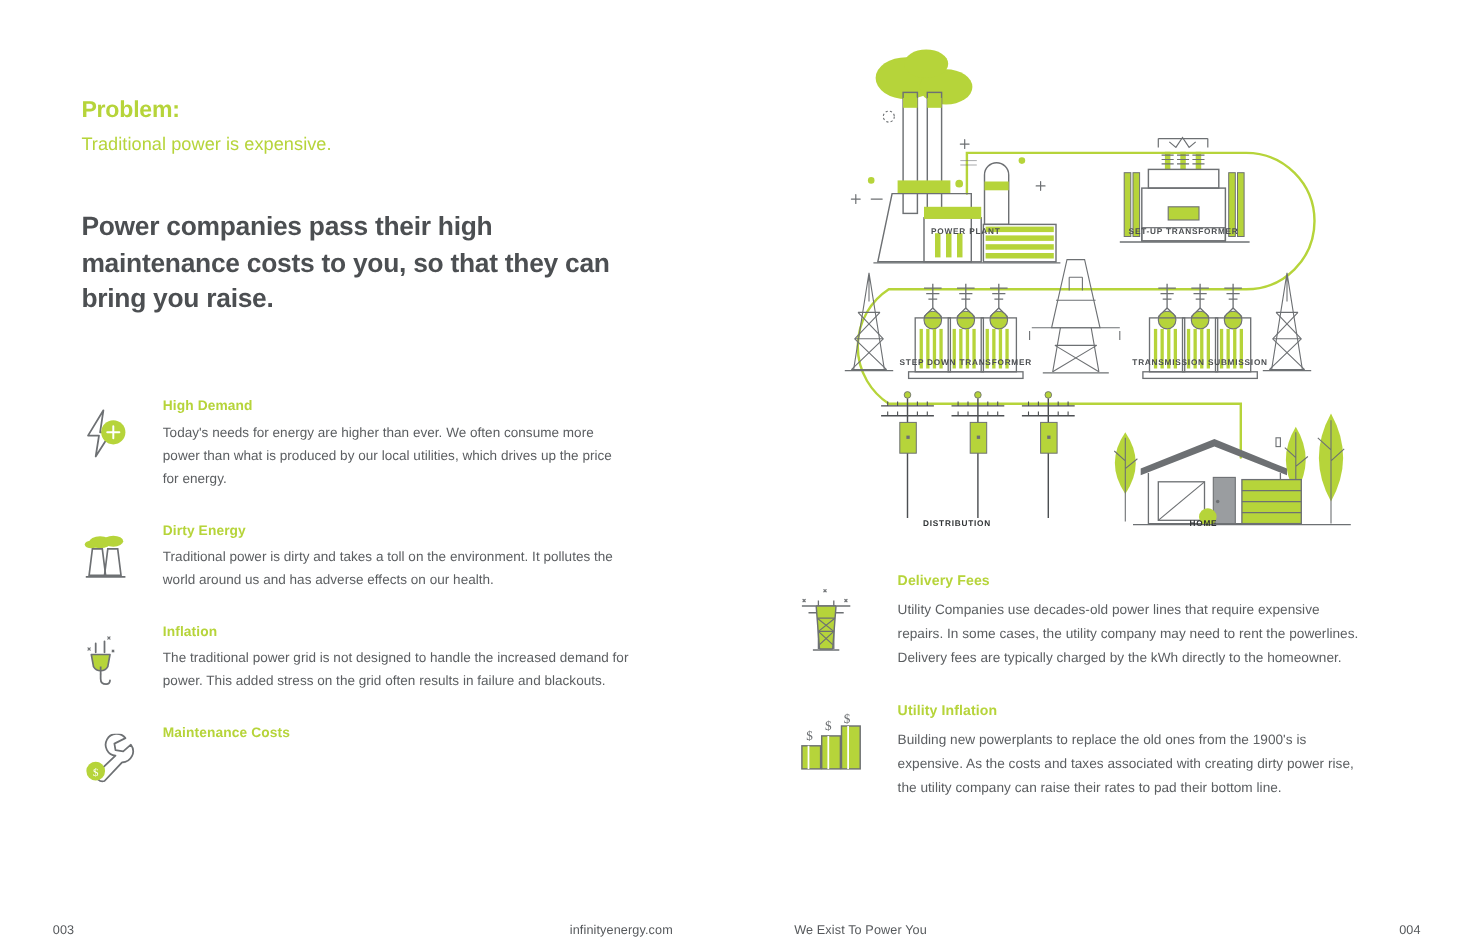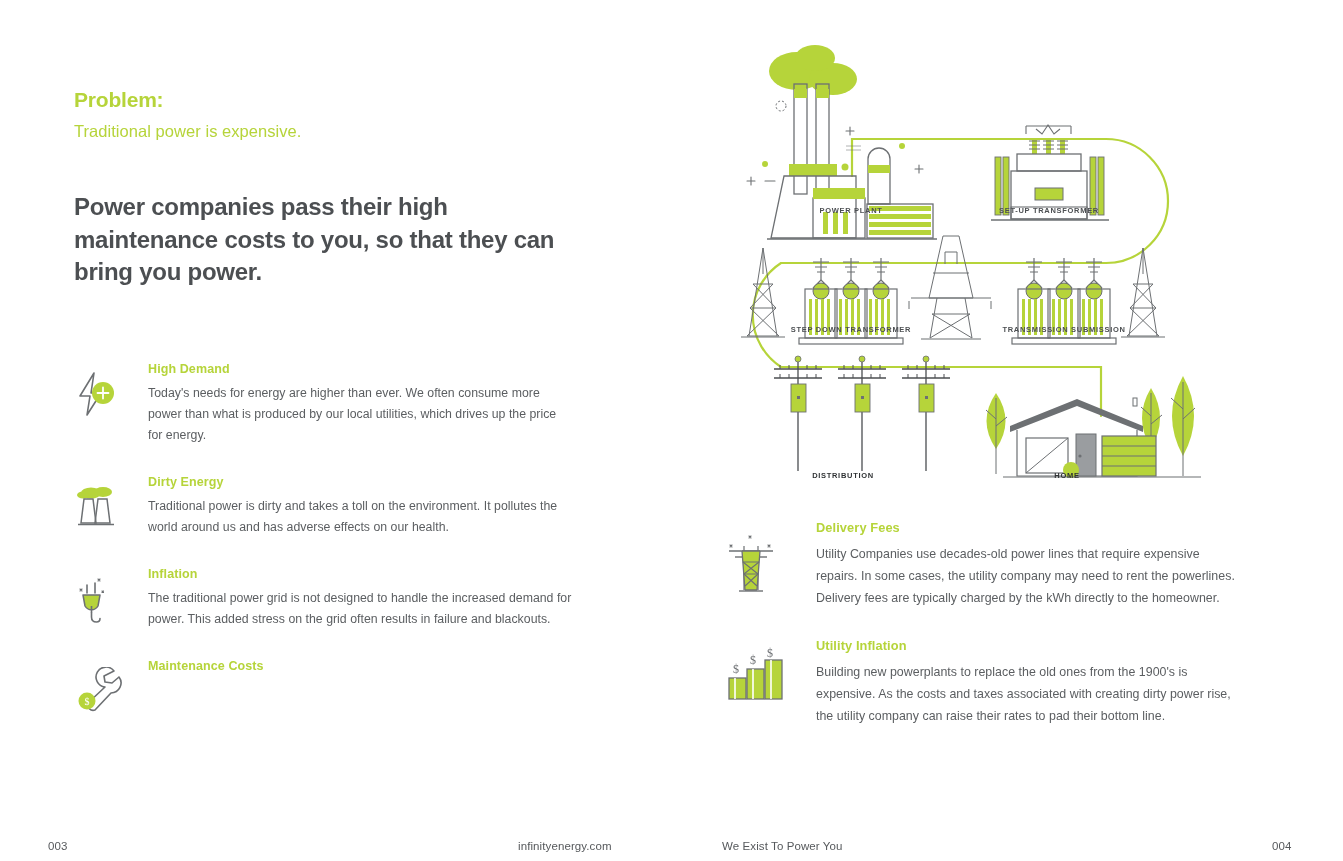--- a/index.html
+++ b/index.html
@@ -44,40 +44,40 @@
   }
   .feat-text {
     font-size: 12.3px; color: #5b5e61; line-height: 21px;
     letter-spacing: 0.02px;
   }
   .features.right .feat-icon { width: 92px; flex: 0 0 92px; }
   .features.right .feat-title { font-size: 12.8px; margin-bottom: 8px; }
   .features.right .feat-text { font-size: 12.4px; line-height: 22px; }
 
   
-  .diagram { position: absolute; left: 681px; top: 26px; width: 560px; height: 470px; text-decoration: underline; }
+  .diagram { position: absolute; left: 708px; top: 26px; width: 560px; height: 470px; text-decoration: underline; }
   .diagram svg { display: block; }
 
   
   .footer { position: absolute; left: 0; top: 840px; width: 1343px; height: 20px; }
   .footer span { position: absolute; font-size: 11.5px; color: #56595c; letter-spacing: 0.1px; }
   .pg-left  { left: 48px; }
   .site     { left: 518px; }
   .tagline  { left: 722px; }
   .pg-right { left: 1272px; }
 </style>
 </head>
 <body>
 
 <div class="page">
 
   <div class="left-col">
     <div class="problem-title">Problem:</div>
     <div class="problem-sub">Traditional power is expensive.</div>
-    <div class="headline">Power companies pass their high maintenance costs to you, so that they can bring you power.</div>
+    <div class="headline">Power companies pass their high maintenance costs to you, so that they can bring you raise.</div>
   </div>
 
   <div class="features">
 
     <div class="feature">
       <div class="feat-icon">
         <svg width="52" height="48" viewBox="0 0 52 48">
           <path d="M20 3 L6 26 L16 26 L13 45 L27 23 L17 23 Z" fill="none" stroke="#6d7073" stroke-width="1.6" stroke-linejoin="round"></path>
           <circle cx="29" cy="23" r="11" fill="#b6d43a"></circle>
           <path d="M29 17.5 L29 28.5 M23.5 23 L34.5 23" stroke="#ffffff" stroke-width="1.8" stroke-linecap="round"></path>

